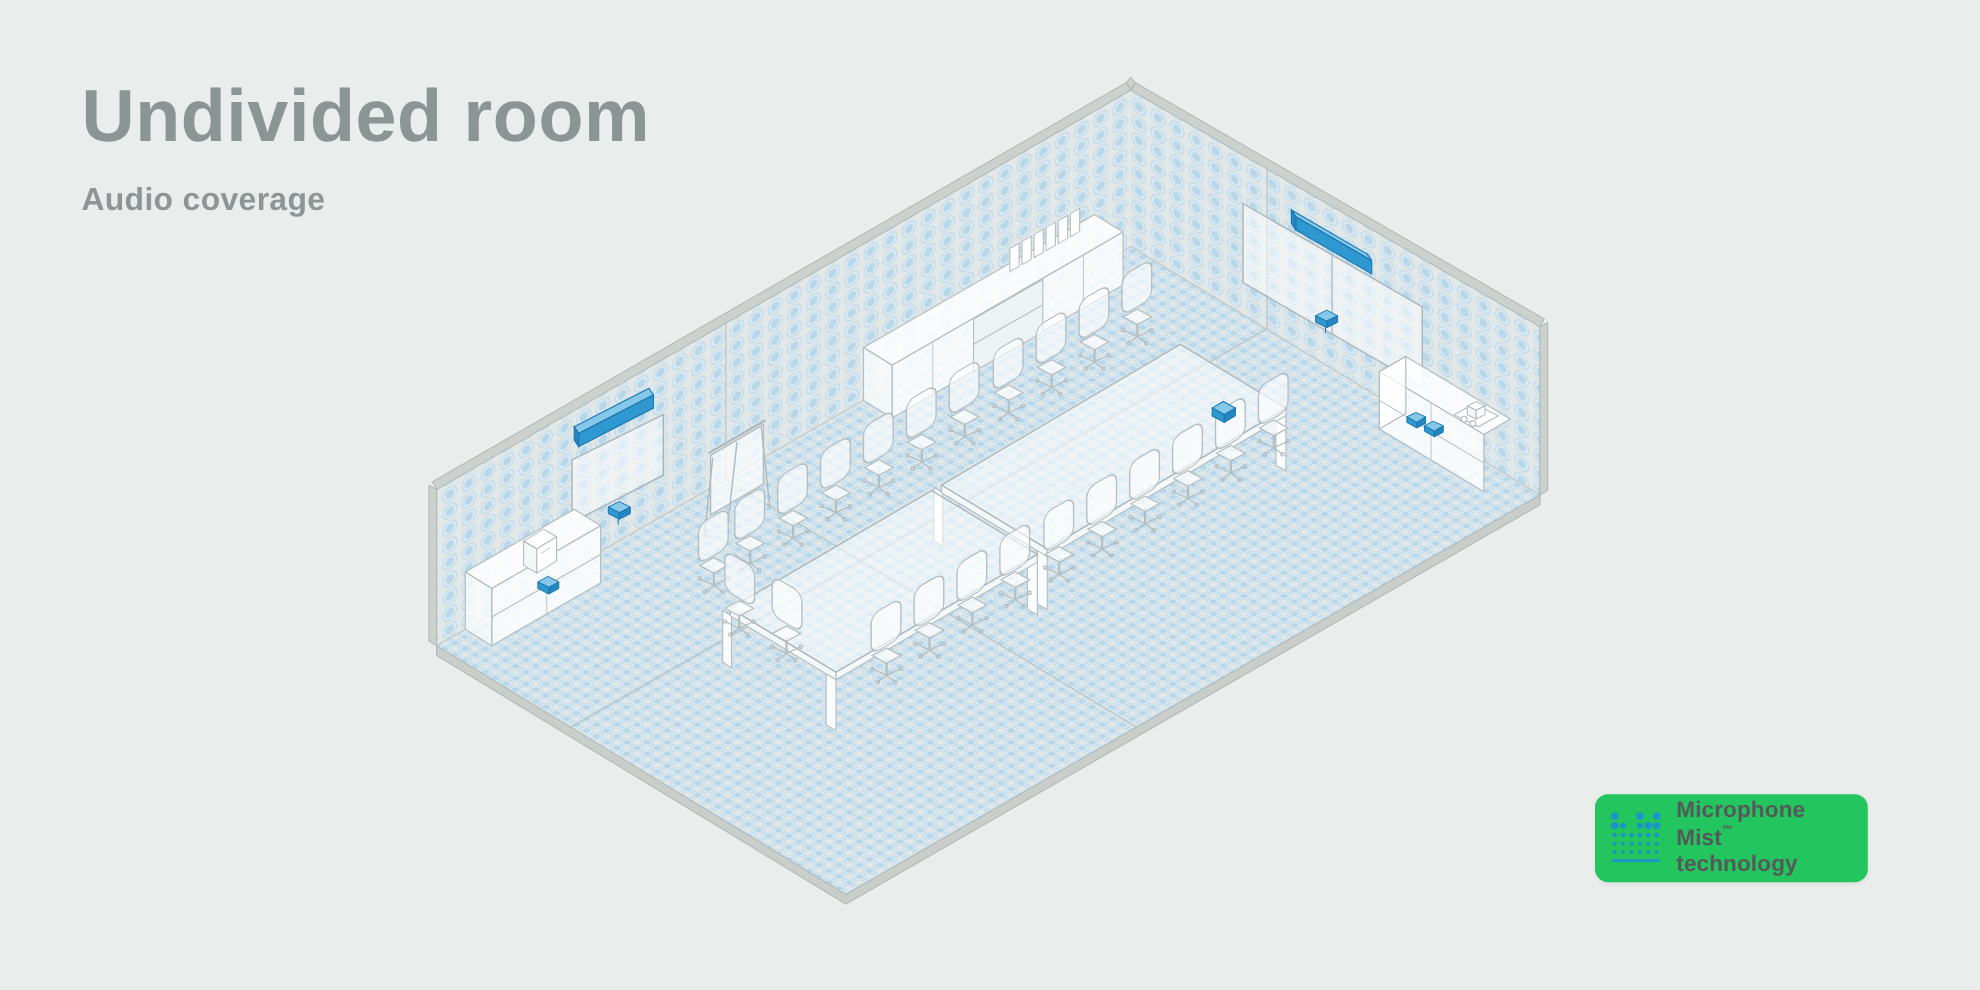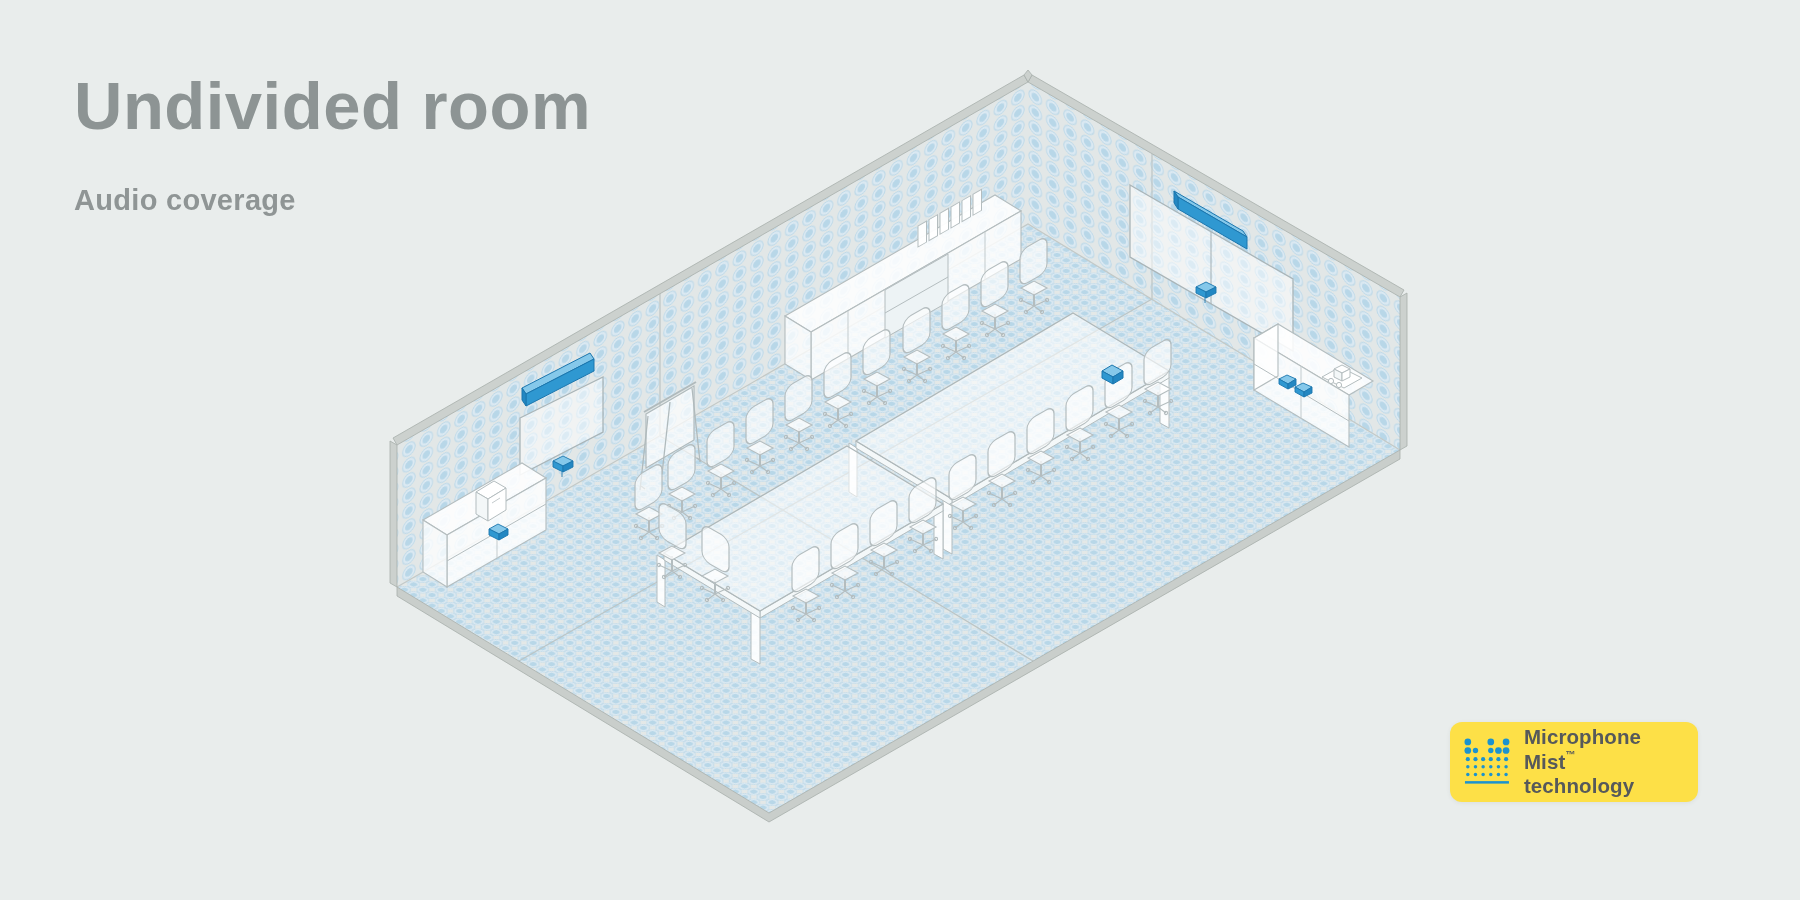--- a/index.html
+++ b/index.html
@@ -6,26 +6,26 @@
   body{
     width:1800px;height:900px;overflow:hidden;position:relative;
     background:#e9edec;
     font-family:"Liberation Sans", sans-serif;
   }
   .header{position:absolute;left:74px;top:72px;z-index:5;}
   .header h1{
     margin:0;font-size:67px;font-weight:bold;color:#8d9494;letter-spacing:.5px;line-height:1;
   }
   .header .subtitle{
-    margin-top:45px;font-size:29px;font-weight:600;color:#8f9595;letter-spacing:.3px;
+    margin-top:27px;font-size:29px;font-weight:600;color:#8f9595;letter-spacing:.3px;
   }
   .scene{position:absolute;left:0;top:0;width:1800px;height:900px;}
   .badge{
     position:absolute;left:1450px;top:722px;width:248px;height:80px;
-    background:#fde047;border-radius:12px;
+    background:#22c55e;border-radius:12px;
     box-shadow:0 1px 4px rgba(70,80,80,.08);
     display:flex;align-items:center;gap:14px;padding:0 0 0 14px;box-sizing:border-box;z-index:6;
   }
   .badge-text{
     font-size:20.5px;font-weight:bold;color:#56595b;line-height:1.2;letter-spacing:.1px;
   }
   .badge-text sup{font-size:10px;vertical-align:top;line-height:1;}
 </style>
 </head>
 <body>

